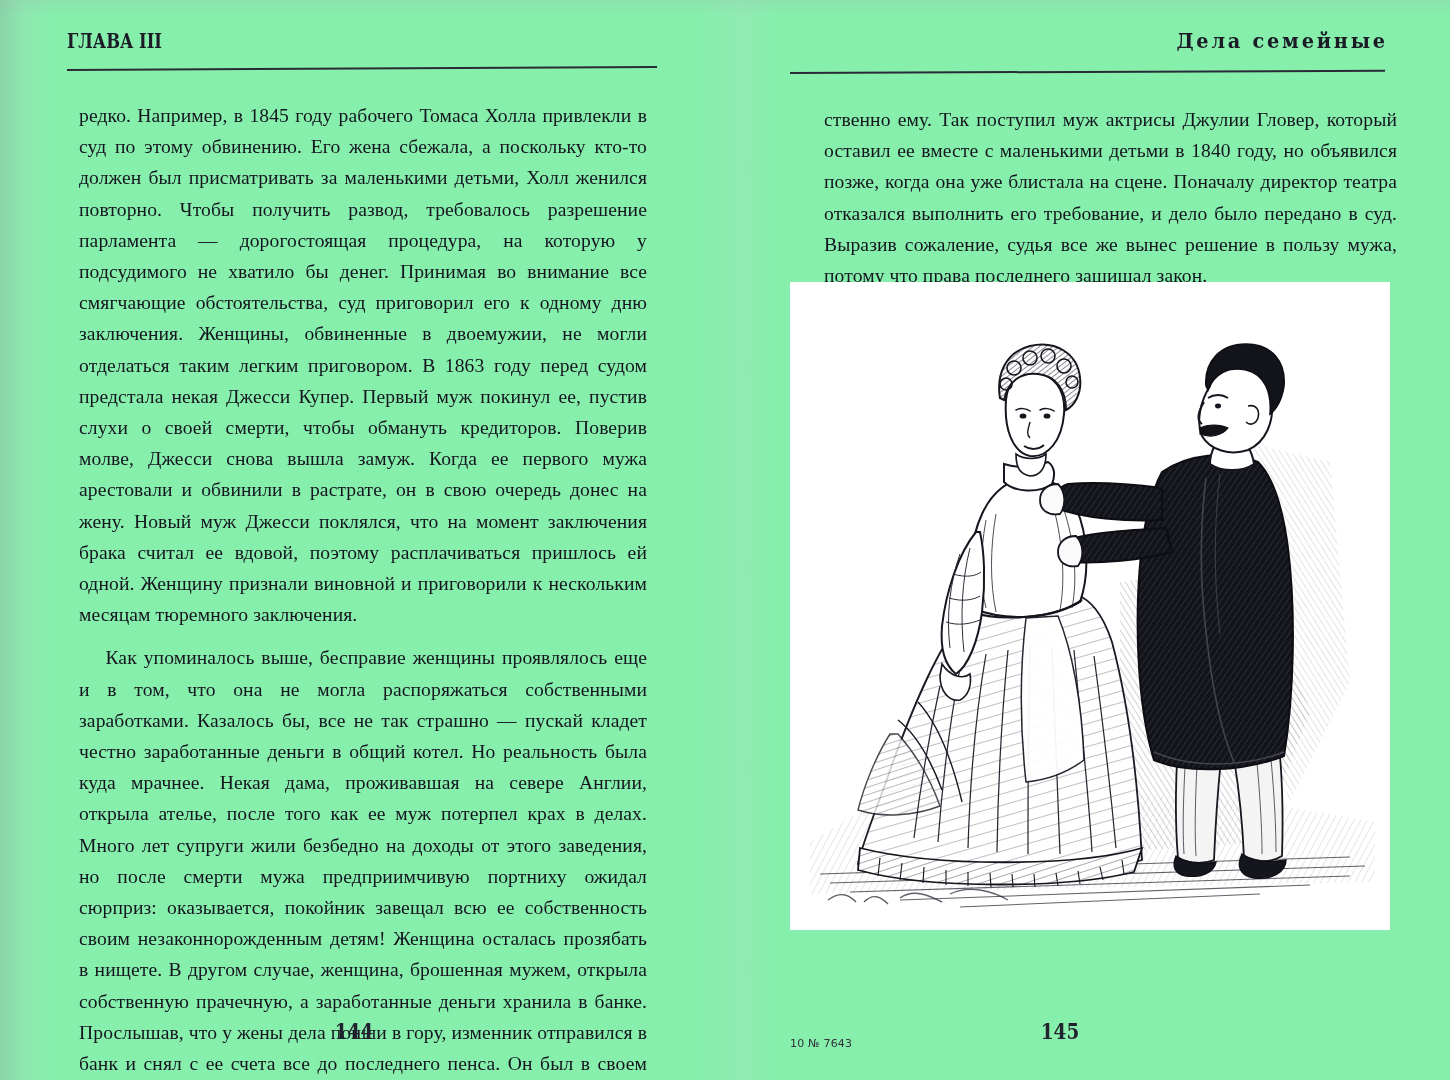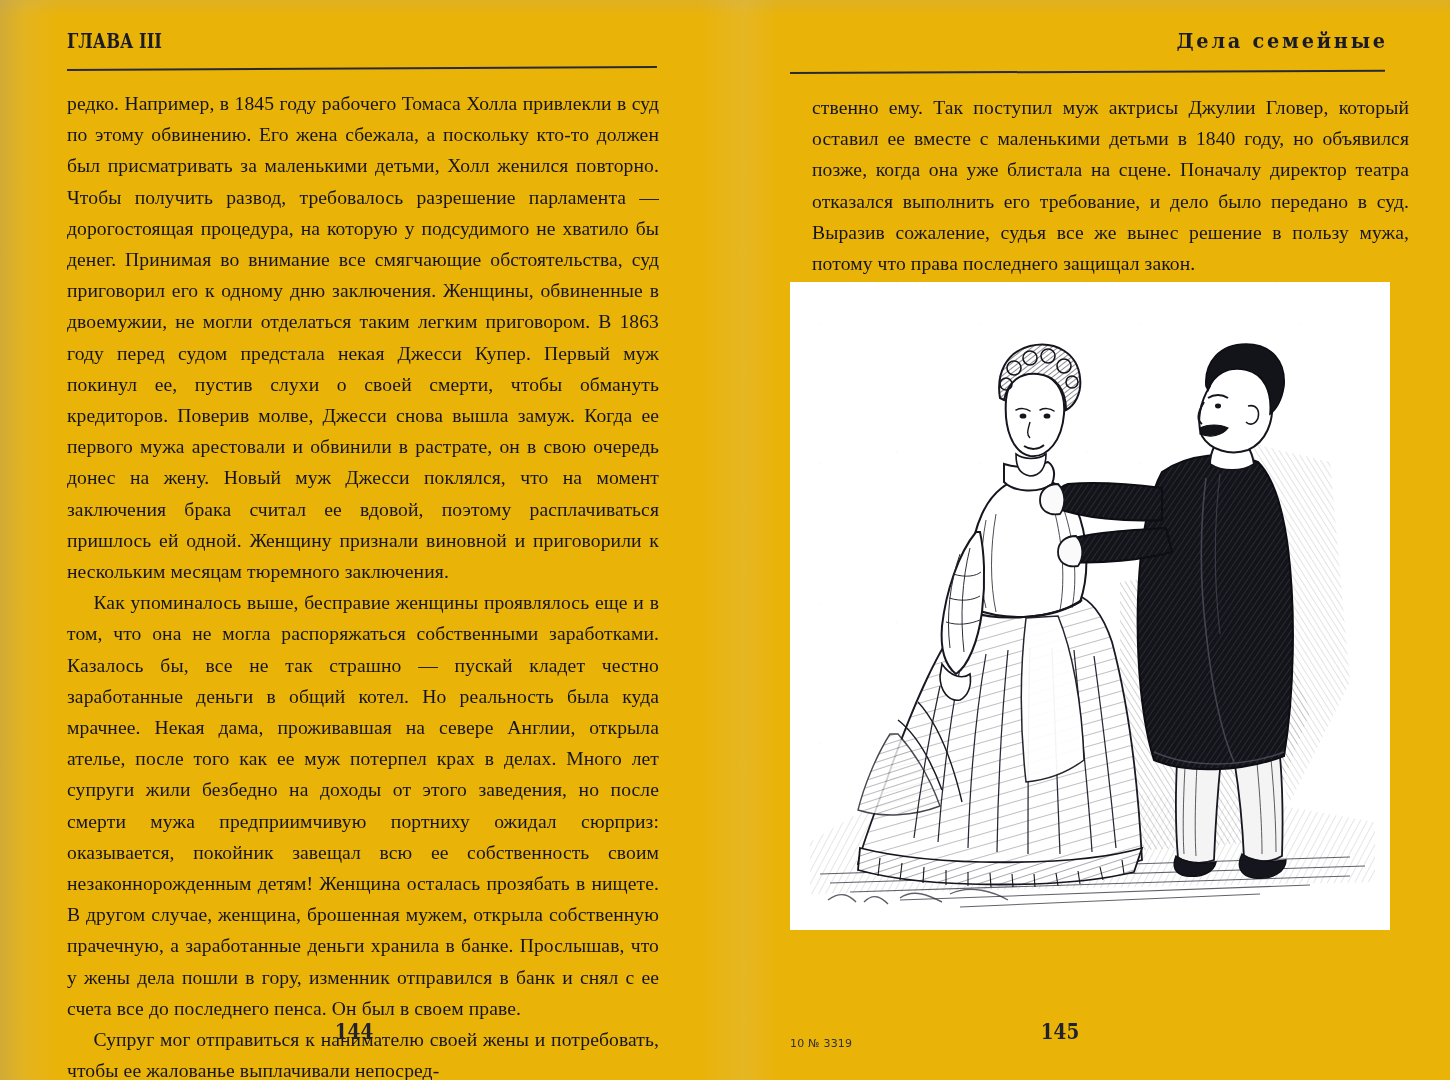--- a/index.html
+++ b/index.html
@@ -12,21 +12,21 @@
     height: 1080px;
     overflow: hidden;
     font-family: "Liberation Serif", "DejaVu Serif", serif;
     color: #1a1a22;
   }
 
   .spread {
     position: relative;
     width: 1450px;
     height: 1080px;
-    background: #eab308;
+    background: #86efac;
   }
 
   
   .edge-shadow-left {
     position: absolute;
     top: 0; left: 0;
     width: 58px; height: 1080px;
     background: linear-gradient(to right, rgba(150,150,158,0.30) 0%, rgba(190,190,196,0.12) 45%, rgba(255,255,255,0) 100%);
     pointer-events: none;
   }
@@ -82,21 +82,21 @@
     font-size: 19.6px;
     line-height: 31.2px;
     text-align: justify;
     text-justify: inter-word;
     color: #15151f;
     letter-spacing: 0.1px;
   }
   .col-left  { left: 67px;  top: 88px;  width: 592px; }
   .col-right { left: 812px; top: 92px;  width: 597px; }
 
-  .column p { margin: 0; text-indent: 1.35em; }
+  .column p { margin: 12px; text-indent: 1.35em; }
   .column p:first-child { text-indent: 0; }
 
   
   .figure {
     position: absolute;
     left: 790px;
     top: 282px;
     width: 600px;
     height: 690px;
   }
@@ -383,21 +383,21 @@
       <g opacity="0.75">
         <path d="M38 618 C52 608 60 614 66 620" fill="none" stroke="#2a2a36" stroke-width="1.4"></path>
         <path d="M74 620 C84 610 92 616 98 622" fill="none" stroke="#2a2a36" stroke-width="1.4"></path>
         <path d="M110 616 C124 606 140 614 152 620" fill="none" stroke="#2a2a36" stroke-width="1.4"></path>
         <path d="M160 612 C180 602 204 610 218 618" fill="none" stroke="#2a2a36" stroke-width="1.3"></path>
       </g>
     </svg>
 
   </div>
 
-  <div class="signature">10 № 3319</div>
+  <div class="signature">10 № 7643</div>
 
   <div class="folio folio-right">145</div>
 
   <div class="edge-shadow-left"></div>
   <div class="edge-shadow-top"></div>
   <div class="gutter"></div>
   <div class="speckle"></div>
 </div>
 
 </body></html>

